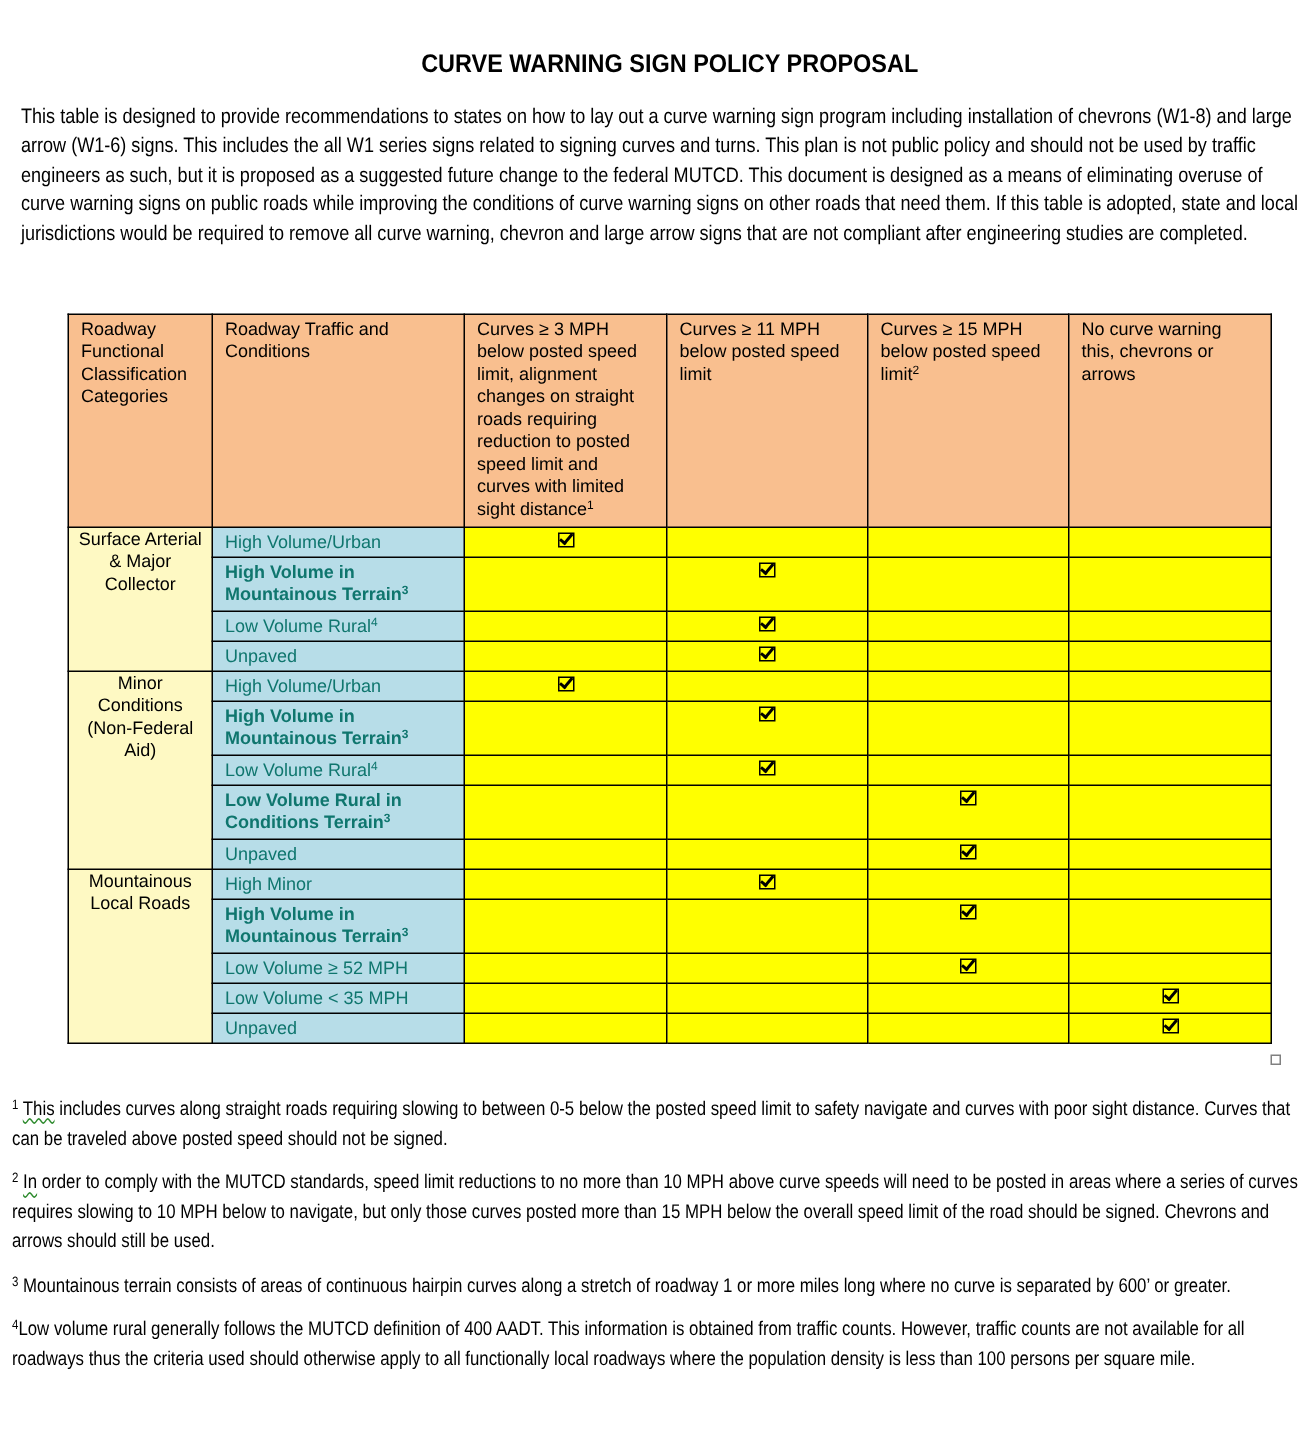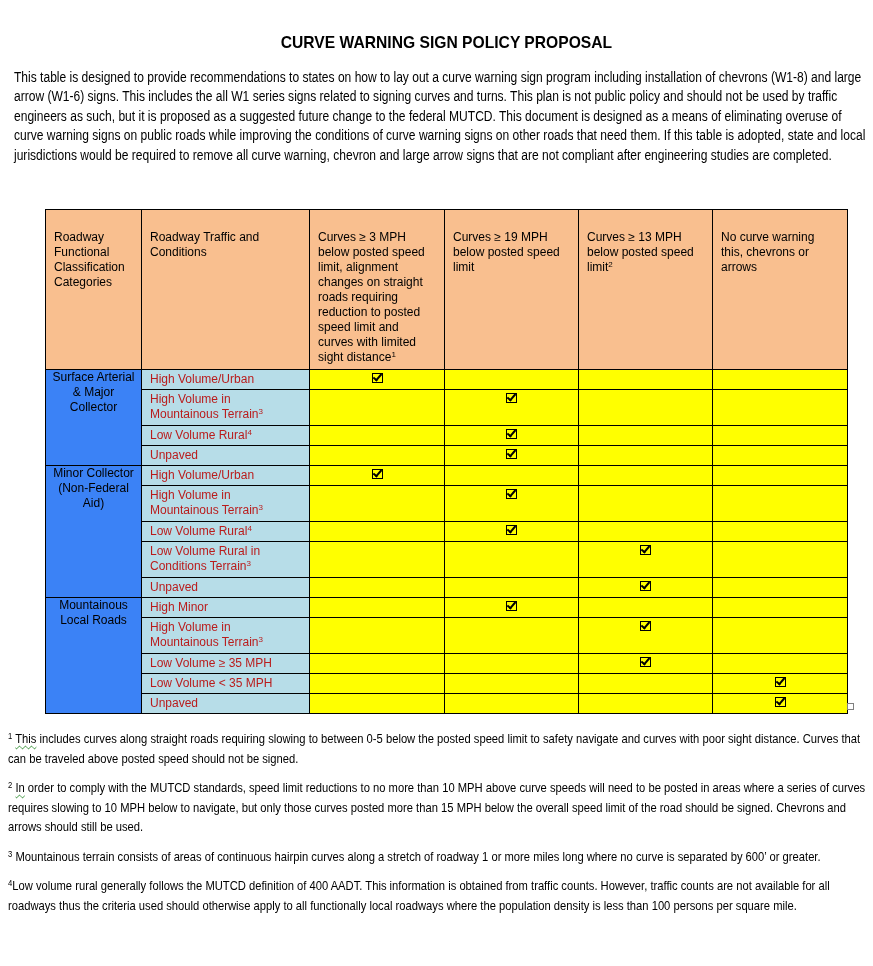--- a/index.html
+++ b/index.html
@@ -20,29 +20,29 @@
   }
   table.policy {
     position: absolute; left: 45px; top: 209px;
     border-collapse: collapse; table-layout: fixed;
     font-size: 12px;
   }
   table.policy td, table.policy th {
     border: 1.5px solid #000; padding: 2px 8px 2px 8px; vertical-align: top;
     font-weight: normal; text-align: left; line-height: 15px;
   }
-  table.policy thead th { background: #f9bf8f; height: 137px; padding-top: 20px; }
+  table.policy thead th { background: #f9bf8f; height: 137px; padding-top: 2px; }
   td.cat {
-    background: #3b82f6; font-weight: bold; text-align: center !important;
+    background: #fef9c3; font-weight: bold; text-align: center !important;
     padding: 0 4px !important; line-height: 15.5px;
   }
-  td.cond { background: #b7dde8; color: #b91c1c; }
+  td.cond { background: #b7dde8; color: #0f766e; }
   td.mark { background: #ffff00; text-align: center !important; padding: 2px 0 0 0 !important; }
   tr.single td { height: 15px; }
-  tr.double td { height: 31px; }
+  tr.double td { height: 31px; font-weight: bold; }
   .chk {
     display: inline-block; width: 9px; height: 8px; border: 1.5px solid #000;
     position: relative; vertical-align: top; margin-top: 1px;
   }
   .chk::after {
     content: ""; position: absolute; left: 2px; top: -2px; width: 3px; height: 7px;
     border-right: 2px solid #000; border-bottom: 2px solid #000; transform: rotate(40deg);
   }
   sup { font-size: 8px; line-height: 0; vertical-align: 4px; }
   .resize-handle {
@@ -68,22 +68,22 @@
       <col style="width:135px">
     <col style="width:134px">
       <col style="width:134px">
       <col style="width:135px">
   </colgroup>
   <thead>
     <tr>
       <th><span>Roadway Functional Classification Categories</span></th>
       <th><span>Roadway Traffic and Conditions</span></th>
       <th><span>Curves ≥ 3 MPH below posted speed limit, alignment changes on straight roads requiring reduction to posted speed limit and curves with limited sight distance</span><sup>1</sup></th>
-      <th><span>Curves ≥ 19 MPH below posted speed limit</span></th>
-      <th><span>Curves ≥ 13 MPH below posted speed limit</span><sup>2</sup></th>
+      <th><span>Curves ≥ 11 MPH below posted speed limit</span></th>
+      <th><span>Curves ≥ 15 MPH below posted speed limit</span><sup>2</sup></th>
       <th><span>No curve warning this, chevrons or arrows</span></th>
     </tr>
   </thead>
   <tbody id="tbody">
       <tr class="single">
         <td class="cat" rowspan="4">Surface Arterial &amp; Major Collector</td>
         <td class="cond"><span>High Volume/Urban</span><sup></sup></td>
         <td class="mark"><span class="chk"></span></td>
         <td class="mark"></td>
         <td class="mark"></td>
@@ -104,21 +104,21 @@
         <td class="mark"></td>
       </tr>
       <tr class="single">
         <td class="cond"><span>Unpaved</span><sup></sup></td>
         <td class="mark"></td>
         <td class="mark"><span class="chk"></span></td>
         <td class="mark"></td>
         <td class="mark"></td>
       </tr>
       <tr class="single">
-        <td class="cat" rowspan="5">Minor Collector (Non-Federal Aid)</td>
+        <td class="cat" rowspan="5">Minor Conditions (Non-Federal Aid)</td>
         <td class="cond"><span>High Volume/Urban</span><sup></sup></td>
         <td class="mark"><span class="chk"></span></td>
         <td class="mark"></td>
         <td class="mark"></td>
         <td class="mark"></td>
       </tr>
       <tr class="double">
         <td class="cond"><span>High Volume in Mountainous Terrain</span><sup>3</sup></td>
         <td class="mark"></td>
         <td class="mark"><span class="chk"></span></td>
@@ -155,21 +155,21 @@
         <td class="mark"></td>
       </tr>
       <tr class="double">
         <td class="cond"><span>High Volume in Mountainous Terrain</span><sup>3</sup></td>
         <td class="mark"></td>
         <td class="mark"></td>
         <td class="mark"><span class="chk"></span></td>
         <td class="mark"></td>
       </tr>
       <tr class="single">
-        <td class="cond"><span>Low Volume ≥ 35 MPH</span><sup></sup></td>
+        <td class="cond"><span>Low Volume ≥ 52 MPH</span><sup></sup></td>
         <td class="mark"></td>
         <td class="mark"></td>
         <td class="mark"><span class="chk"></span></td>
         <td class="mark"></td>
       </tr>
       <tr class="single">
         <td class="cond"><span>Low Volume &lt; 35 MPH</span><sup></sup></td>
         <td class="mark"></td>
         <td class="mark"></td>
         <td class="mark"></td>

